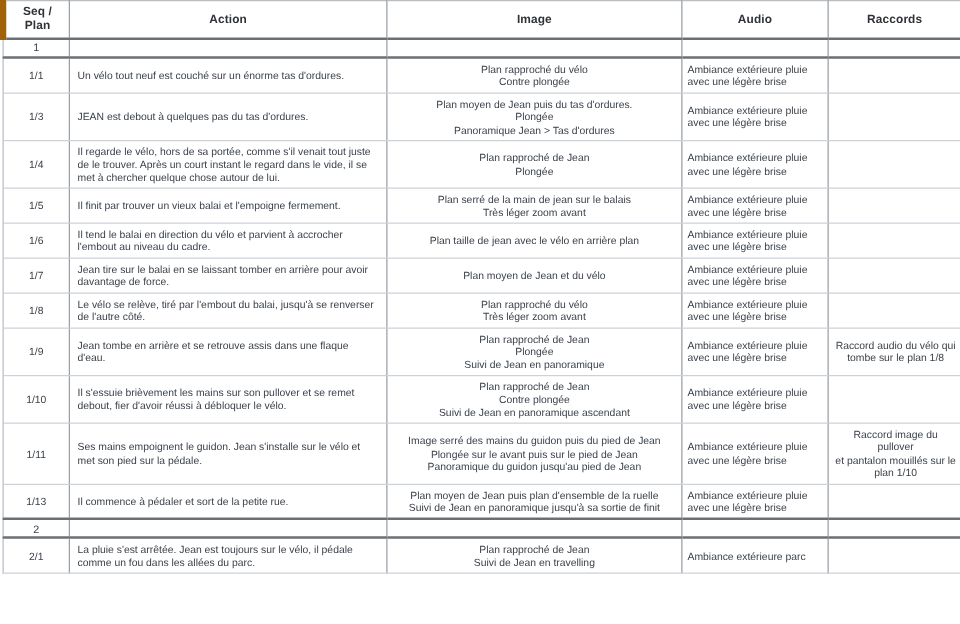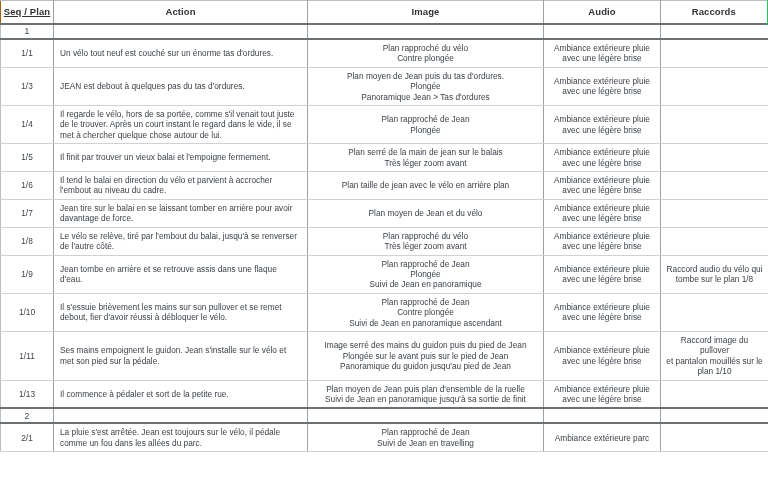--- a/index.html
+++ b/index.html
@@ -46,21 +46,21 @@
     border-left: 1px solid #9aa0a6;
     border-right: 1px solid #9aa0a6;
     border-bottom: 2px solid #6b7075;
     border-top: 1px solid #b9bec3;
     vertical-align: middle;
     background: #ffffff;
     letter-spacing: 0.1px;
     height: 15px;
     line-height: 11px;
   }
-  thead th.first { border-left: 1px solid #a16207; text-decoration: underline; }
+  thead th.first { border-left: 5px solid #a16207; }
   thead th.last  { border-right: 4px solid #22c55e; }
 
   
   tbody td {
     font-size: 8.3px;
     line-height: 10.4px;
     color: #3b424a;
     vertical-align: middle;
     border-bottom: 1px solid #cdd2d7;
     border-left: 1px solid #9aa0a6;
@@ -78,21 +78,21 @@
   }
   td.action {
     text-align: left;
     padding-left: 6px;
     padding-right: 6px;
   }
   td.image {
     text-align: center;
   }
   td.audio {
-    text-align: center;
+    text-align: left;
   }
   td.raccords {
     text-align: center;
     border-right: 1px solid #b9bec3;
     padding-left: 5px;
     padding-right: 5px;
     margin-left: 23px;
   }
 
   

